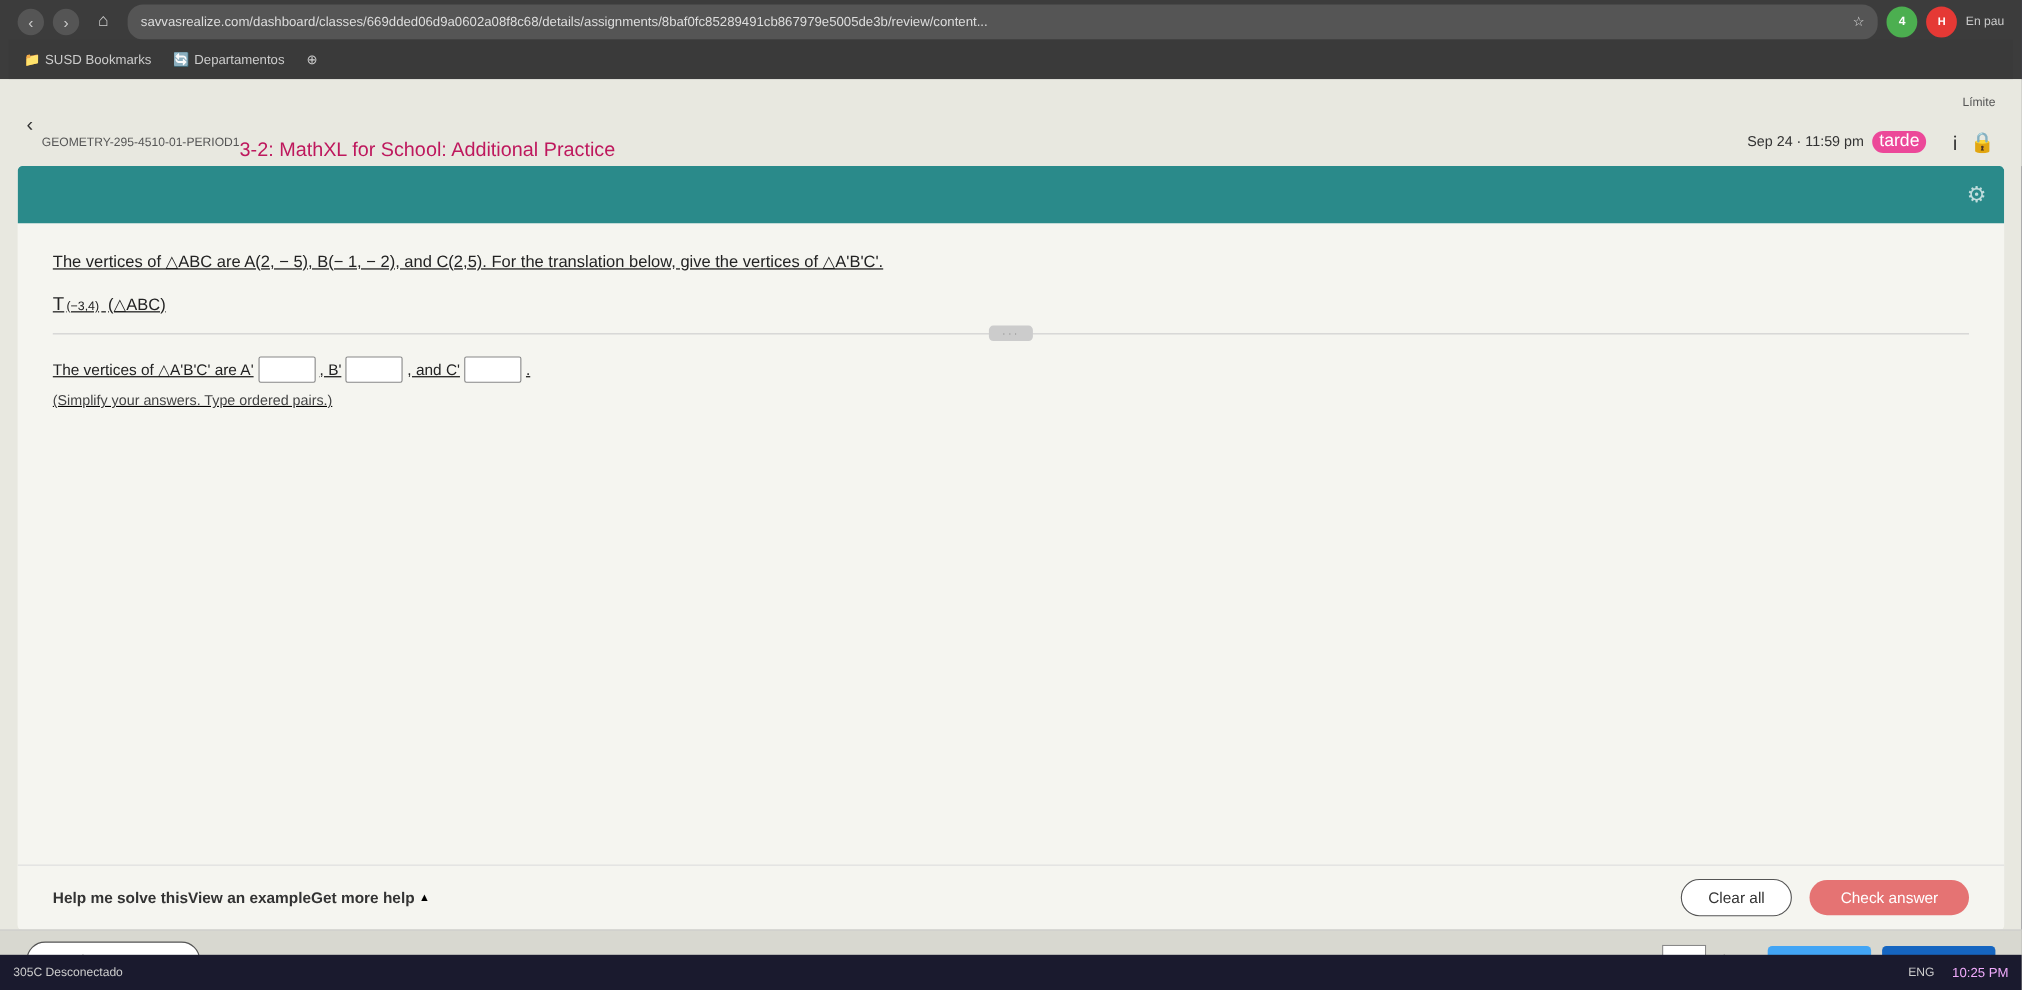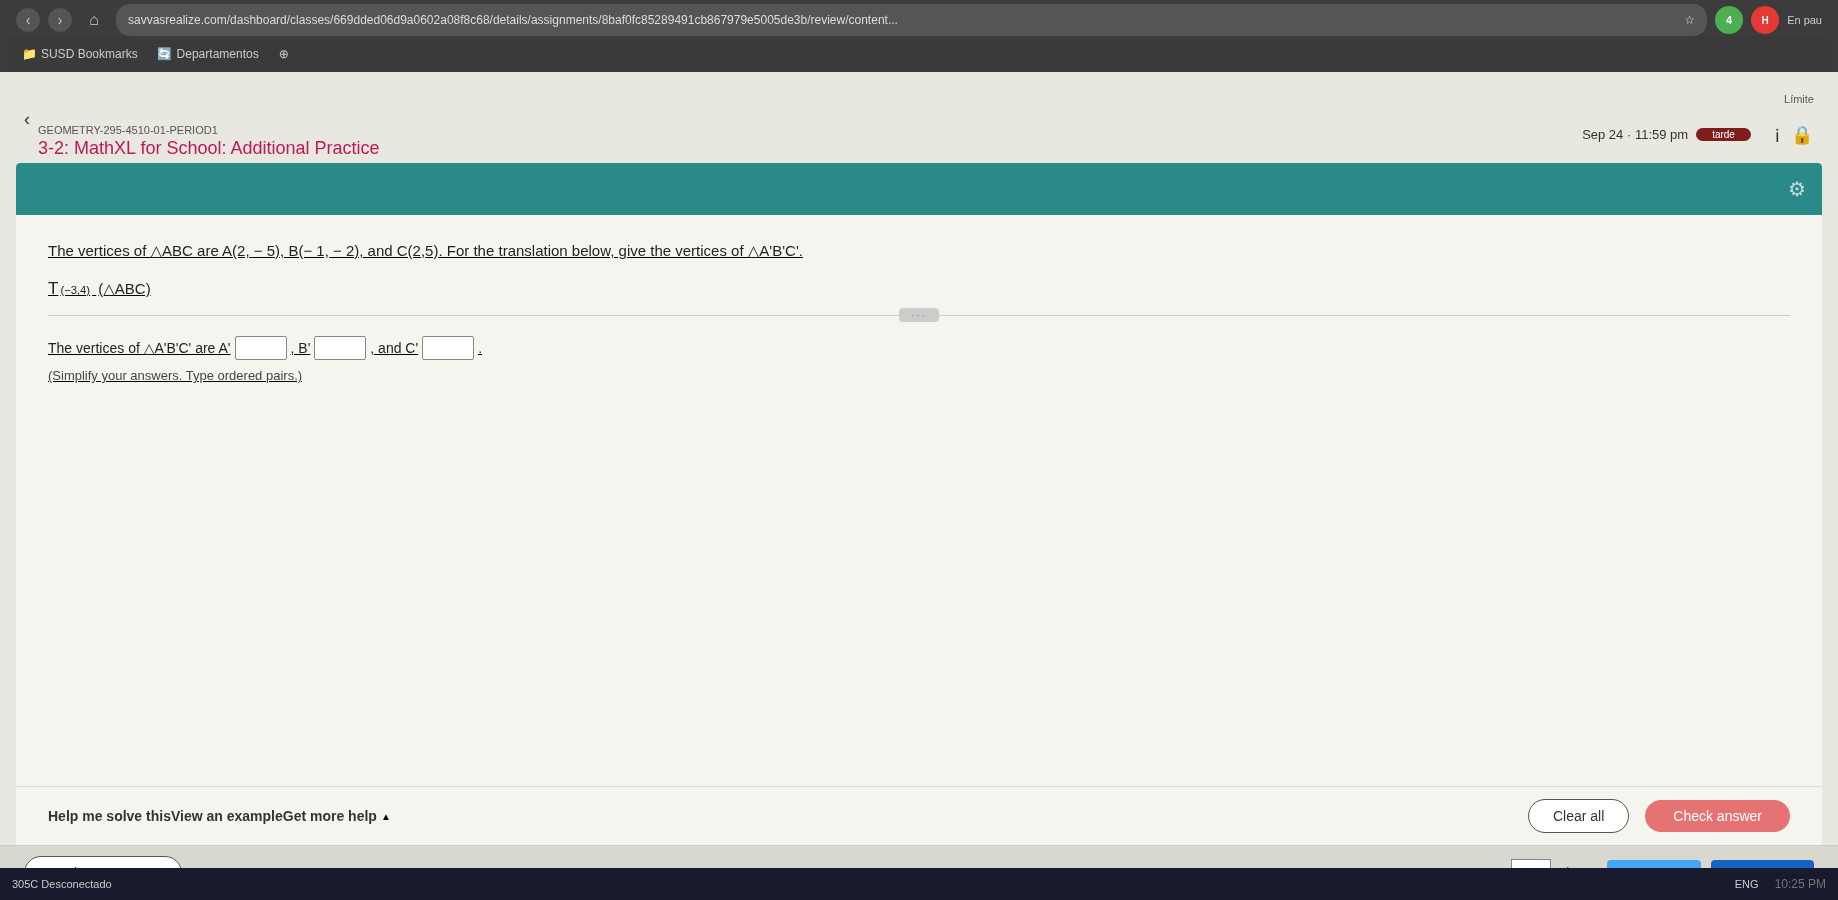--- a/index.html
+++ b/index.html
@@ -111,21 +111,21 @@
     
     .top-nav {
       background: #e8e8e0;
       padding: 8px 24px 4px;
       display: flex;
       align-items: center;
       justify-content: space-between;
     }
     .breadcrumb-section {
       display: flex;
-      flex-direction: column;
+      flex-direction: row;
       margin-top: 44px;
     }
     .back-btn {
       background: none;
       border: none;
       cursor: pointer;
       color: #333;
       font-size: 18px;
       margin-right: 8px;
       display: flex;
@@ -156,24 +156,24 @@
       font-size: 11px;
     }
     .due-date {
       display: flex;
       align-items: center;
       gap: 8px;
       font-size: 13px;
       color: #333;
     }
     .tarde-badge {
-      background: #7f1d1d;
+      background: #ec4899;
       color: white;
-      font-size: 10px;
-      padding: 1px 16px;
+      font-size: 16px;
+      padding: 1px 6px;
       border-radius: 10px;
     }
     .nav-icons {
       display: flex;
       gap: 12px;
       margin-left: 16px;
       align-items: center;
     }
     .nav-icon-btn {
       background: none;
@@ -397,21 +397,21 @@
       justify-content: space-between;
       padding: 0 12px;
       color: #ccc;
       font-size: 11px;
     }
     .taskbar-right {
       display: flex;
       align-items: center;
       gap: 16px;
     }
-    .taskbar-time { font-size: 12px; color: #737373; }
+    .taskbar-time { font-size: 12px; color: #f0abfc; }
 
     
     sub { font-size: 0.75em; }
   </style>
 </head>
 <body>
 
 <div class="browser-chrome">
   <div class="browser-tab-bar">
     <button class="nav-btn">‹</button>

